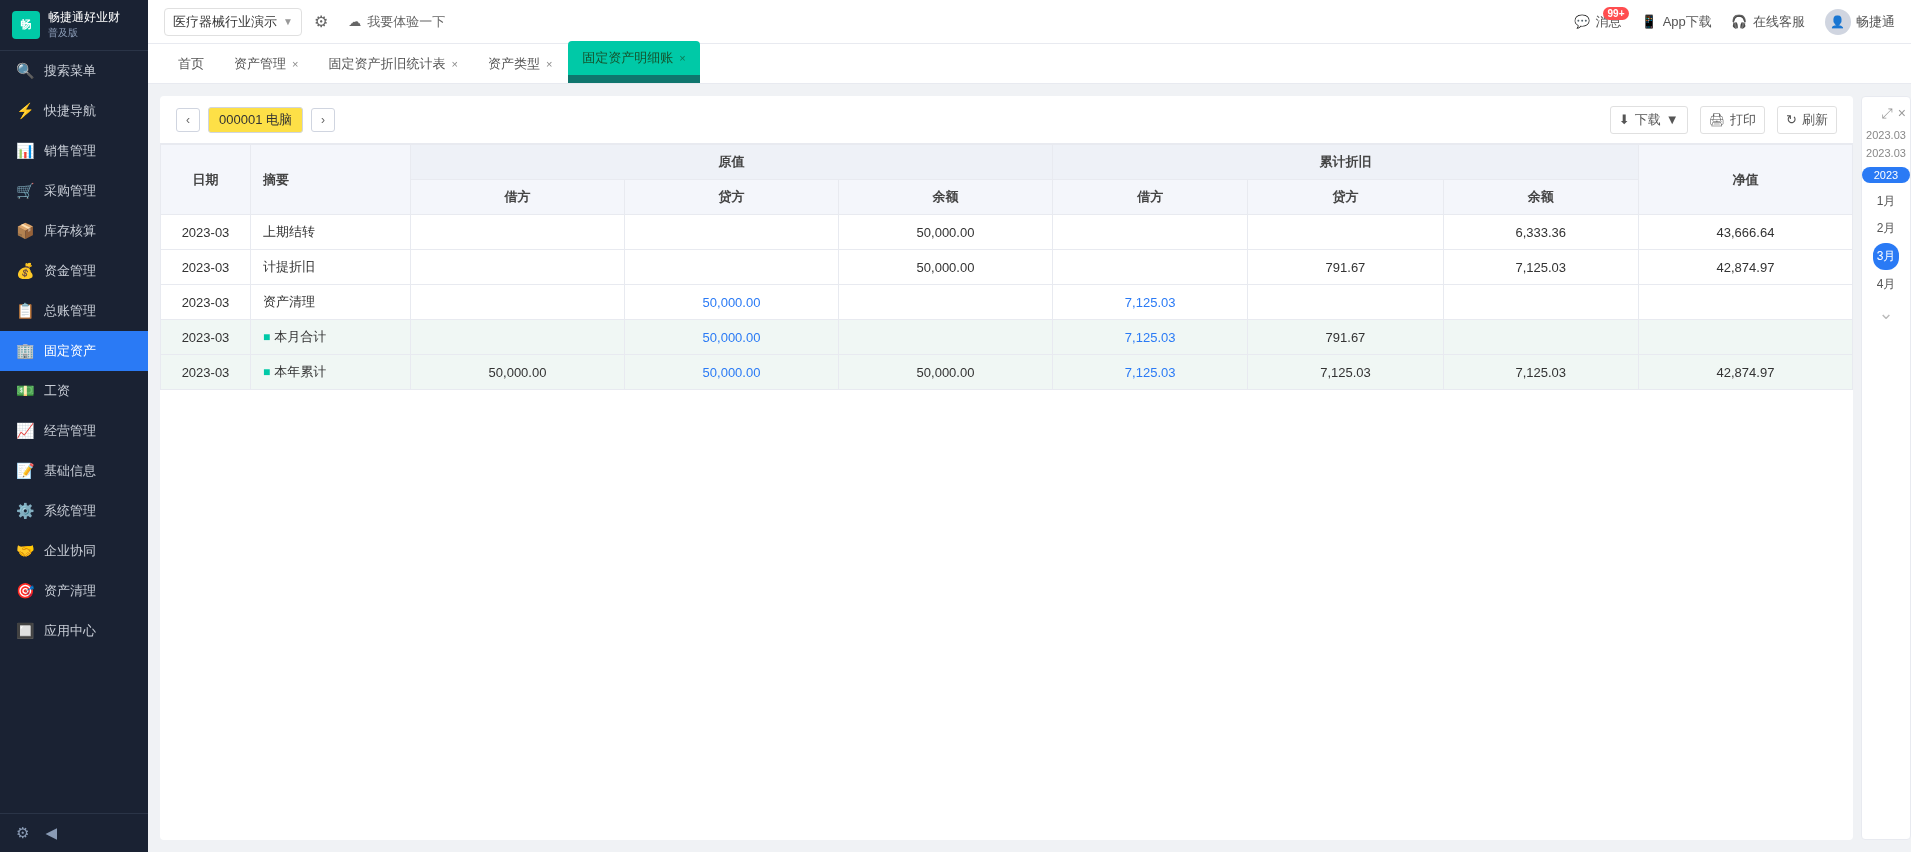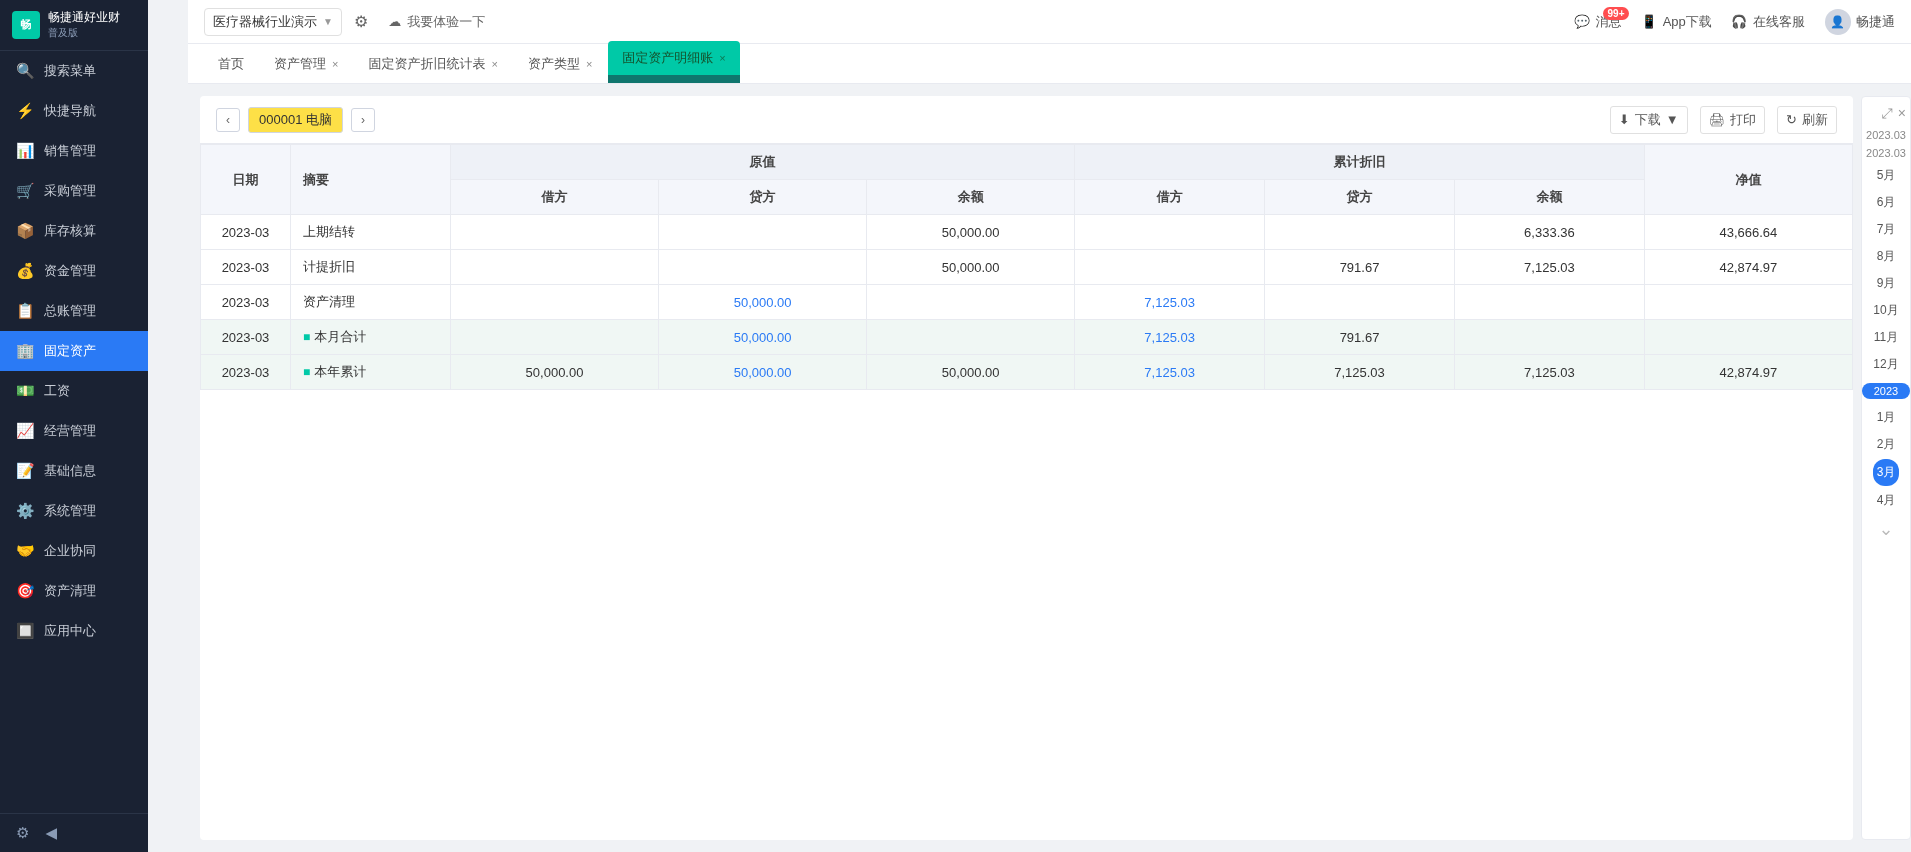--- a/index.html
+++ b/index.html
@@ -55,21 +55,20 @@
     .sidebar-bottom-icon { color: #8a9bb5; font-size: 15px; cursor: pointer; }
 
     
     .main {
       flex: 1;
       display: flex;
       flex-direction: column;
       height: 100%;
       overflow: hidden;
       background: #f0f2f5;
-      margin-left: 40px;
     }
 
     
     .topbar {
       height: 44px;
       background: #fff;
       display: flex;
       align-items: center;
       padding: 0 16px;
       border-bottom: 1px solid #e8eaf0;
@@ -481,30 +480,20 @@
       </div>
     </div>
 
     <div class="right-panel">
       <div style="display:flex;align-items:center;justify-content:center;padding:4px 0;width:100%;position:relative;">
         <span class="right-panel-close">×</span>
         <span class="right-panel-expand">⤢</span>
       </div>
       <div class="date-header">2023.03</div>
       <div class="date-header">2023.03</div>
-      <div id="months-before-container">
-          <div class="right-panel-month">5月</div>
-          <div class="right-panel-month">6月</div>
-          <div class="right-panel-month">7月</div>
-          <div class="right-panel-month">8月</div>
-          <div class="right-panel-month">9月</div>
-          <div class="right-panel-month">10月</div>
-          <div class="right-panel-month">11月</div>
-          <div class="right-panel-month">12月</div>
-        </div>
       <div style="width:100%;text-align:center;padding:3px 0;">
         <span class="right-panel-year-badge">2023</span>
       </div>
       <div id="months-after-container">
           <div class="right-panel-month">1月</div>
           <div class="right-panel-month">2月</div>
           <div class="right-panel-month active">3月</div>
           <div class="right-panel-month">4月</div>
         </div>
       <div class="right-panel-arrow">⌄</div>

